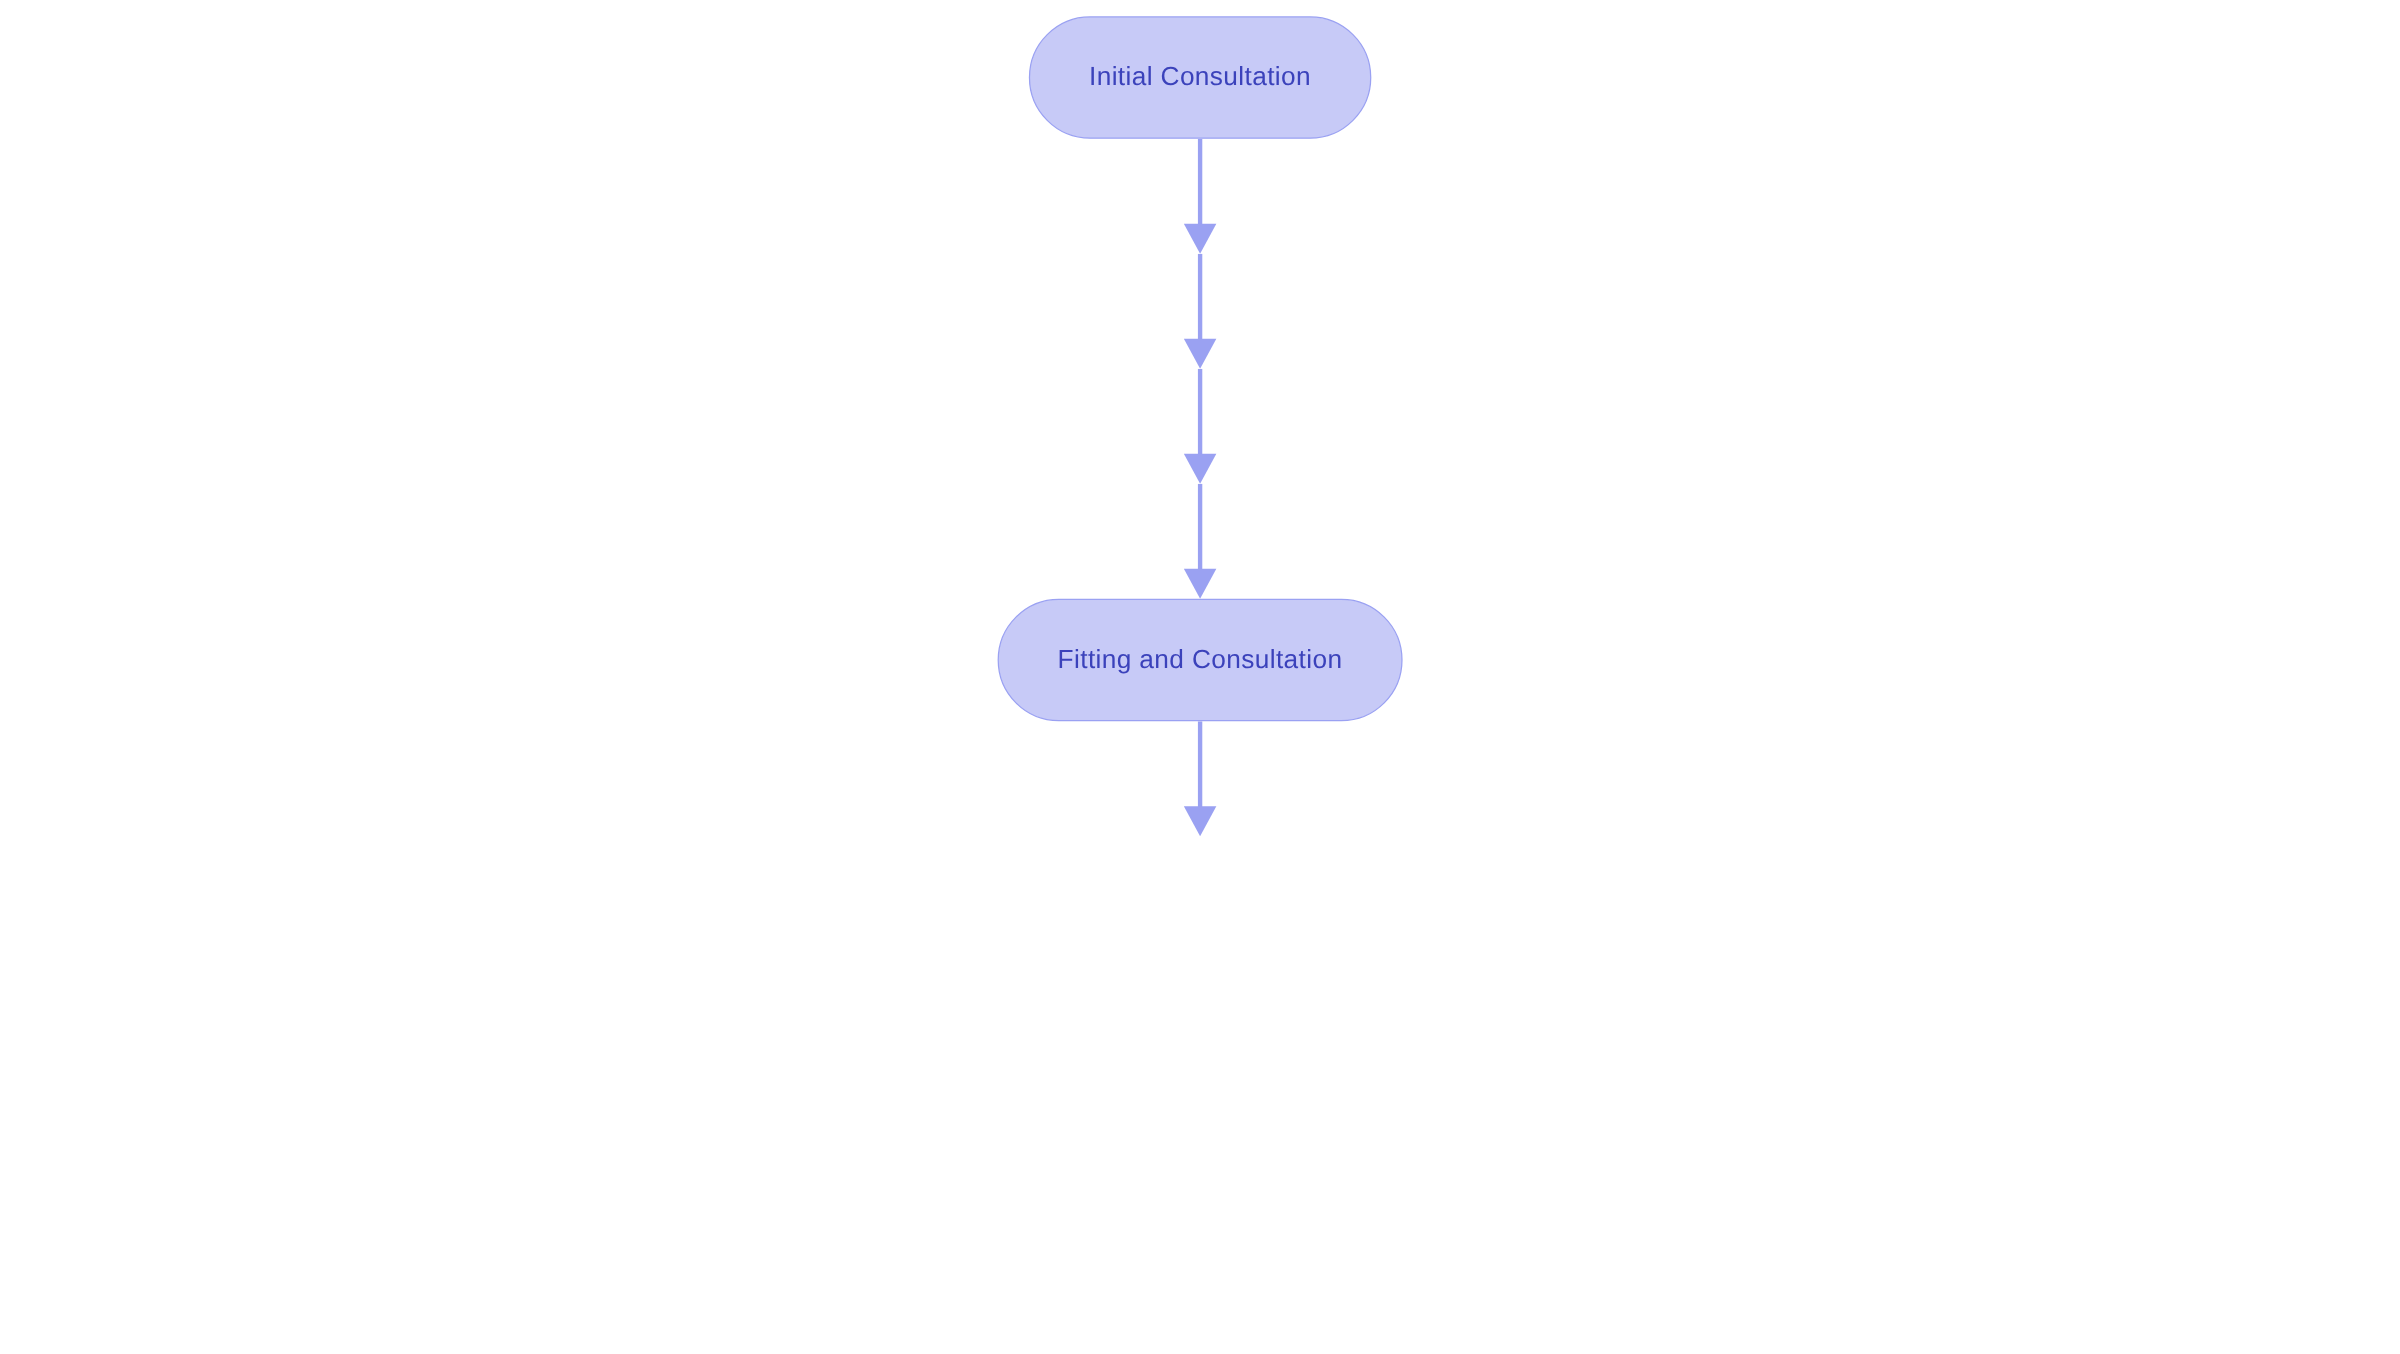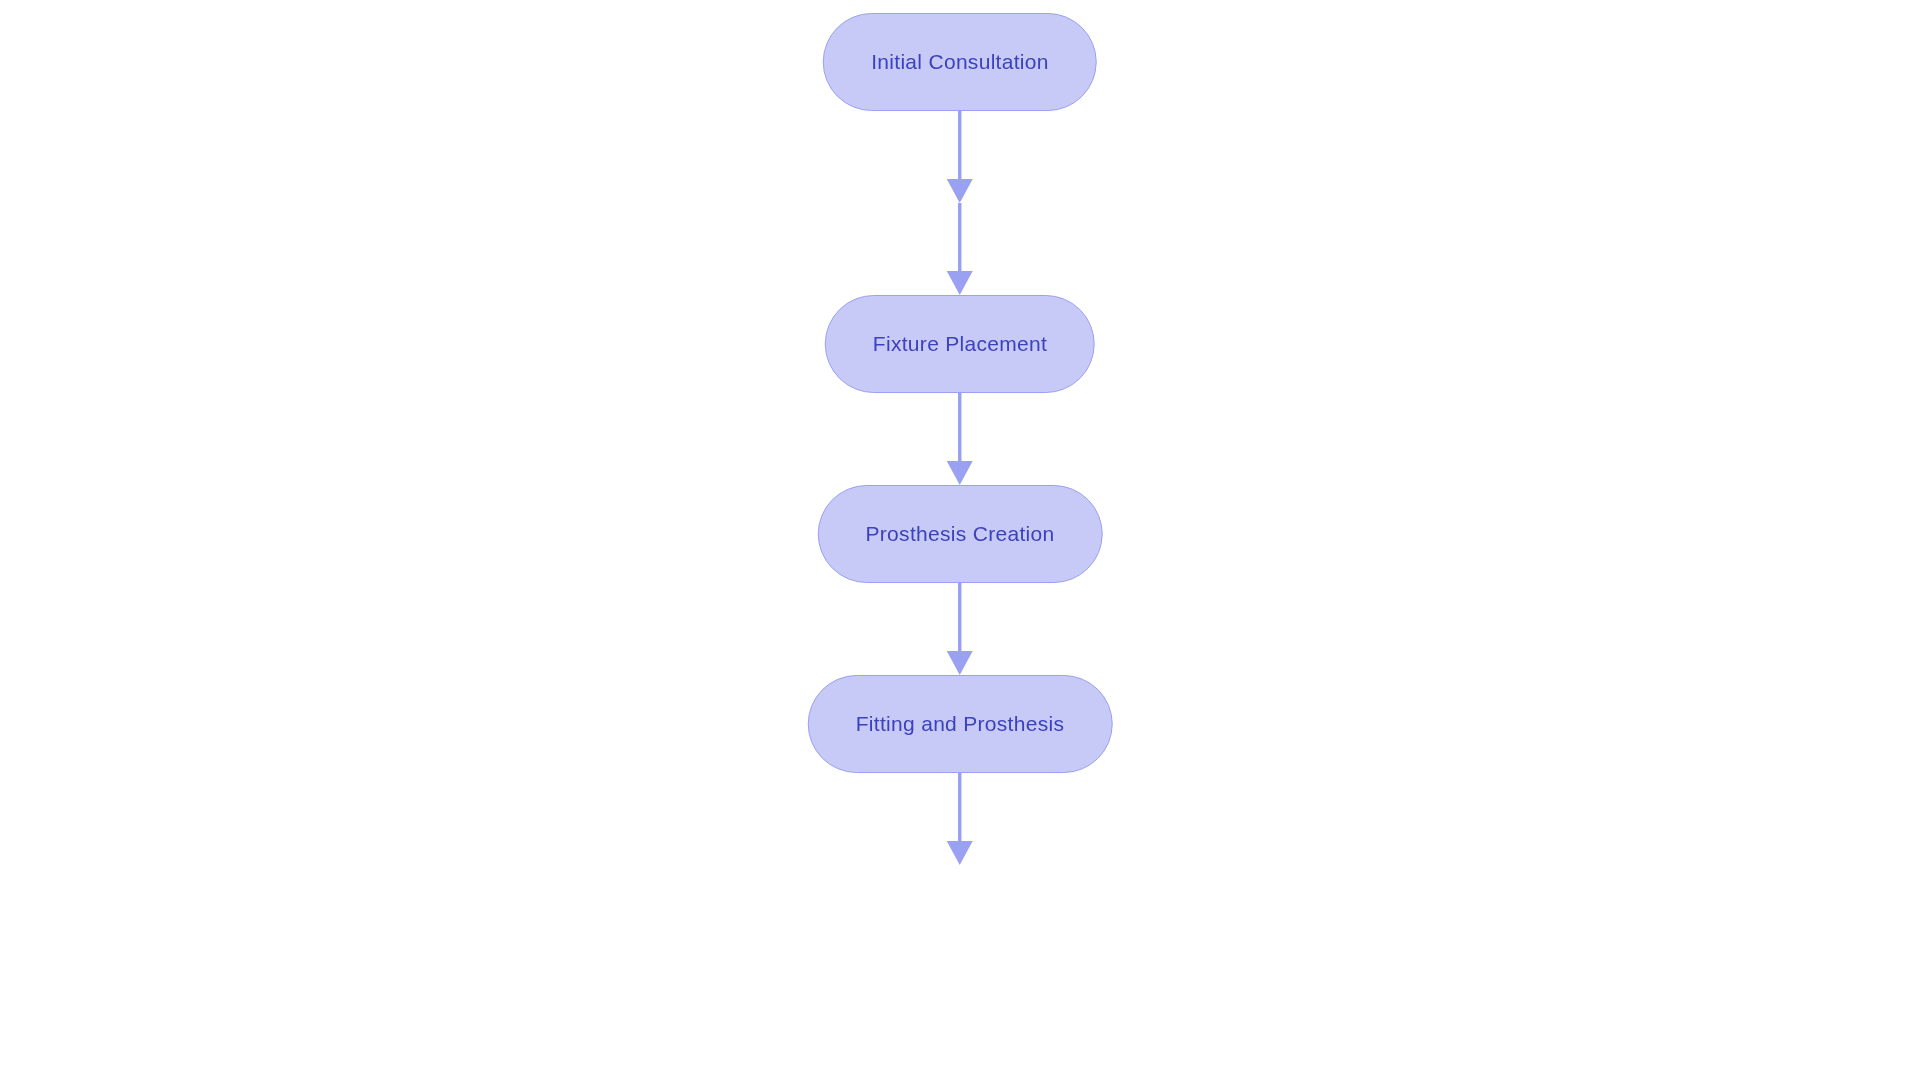--- a/index.html
+++ b/index.html
@@ -76,40 +76,34 @@
       <line x1="15" y1="0" x2="15" y2="72"></line>
       <path d="M2,68 L28,68 L15,92 Z"></path>
     </svg>
 
 
     <svg class="arrow" viewBox="0 0 30 92">
       <line x1="15" y1="0" x2="15" y2="72"></line>
       <path d="M2,68 L28,68 L15,92 Z"></path>
     </svg>
 
-    <div class="node">
-      <span class="node-label">Fixture Placement</span>
-    </div>
+
+    <svg class="arrow" viewBox="0 0 30 92">
+      <line x1="15" y1="0" x2="15" y2="72"></line>
+      <path d="M2,68 L28,68 L15,92 Z"></path>
+    </svg>
+
 
     <svg class="arrow" viewBox="0 0 30 92">
       <line x1="15" y1="0" x2="15" y2="72"></line>
       <path d="M2,68 L28,68 L15,92 Z"></path>
     </svg>
 
     <div class="node">
-      <span class="node-label">Prosthesis Creation</span>
-    </div>
-
-    <svg class="arrow" viewBox="0 0 30 92">
-      <line x1="15" y1="0" x2="15" y2="72"></line>
-      <path d="M2,68 L28,68 L15,92 Z"></path>
-    </svg>
-
-    <div class="node">
-      <span class="node-label">Fitting and Prosthesis</span>
+      <span class="node-label">Fitting and Consultation</span>
     </div>
 
     <svg class="arrow" viewBox="0 0 30 92">
       <line x1="15" y1="0" x2="15" y2="72"></line>
       <path d="M2,68 L28,68 L15,92 Z"></path>
     </svg>
 
 
   </div>
 </div>

